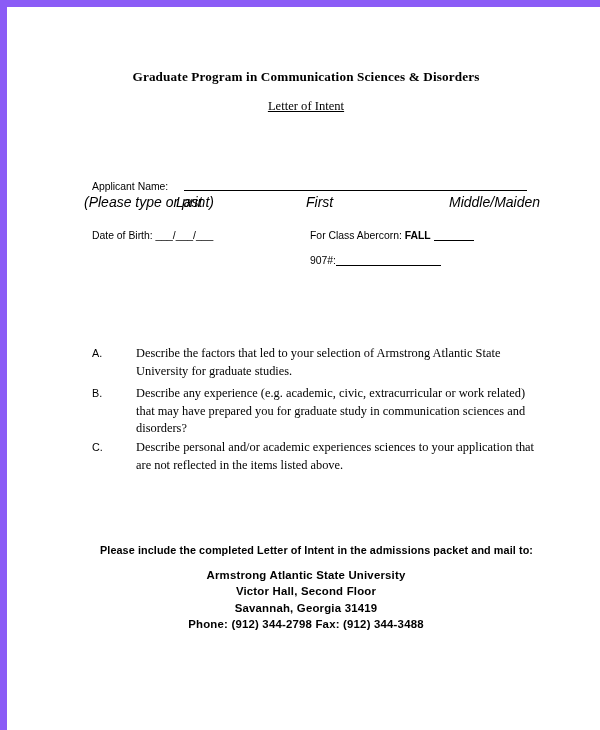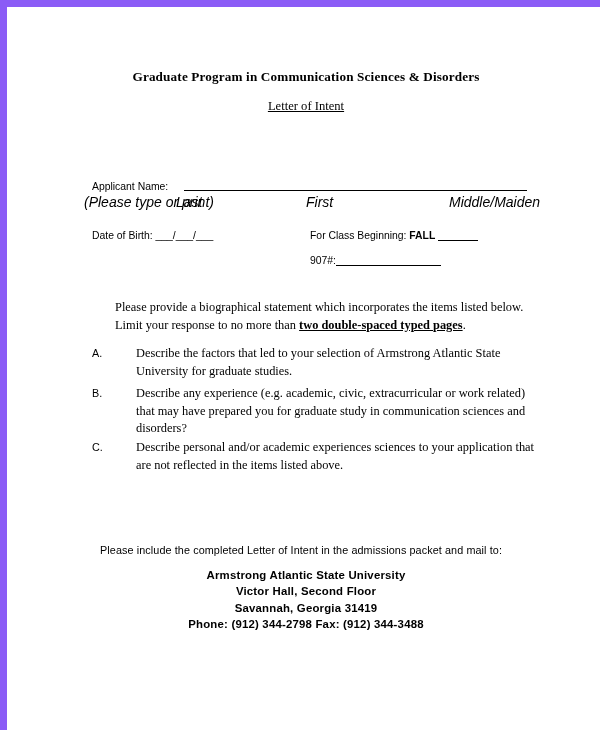--- a/index.html
+++ b/index.html
@@ -172,21 +172,21 @@
   #item-a { top: 338px; }
   #item-b { top: 378px; }
   #item-c { top: 432px; }
 
   
   .footer-lead {
     position: absolute;
     left: 93px;
     top: 537px;
     font-family: "Liberation Sans", sans-serif;
-    font-weight: normal;
+    font-weight: bold;
     font-size: 10.8px;
     white-space: nowrap;
     letter-spacing: 0.1px;
   }
   .footer-address {
     position: absolute;
     left: 0;
     right: 0;
     top: 560px;
     text-align: center;
@@ -220,34 +220,31 @@
       <span class="sf sf-first">First</span>
       <span class="sf sf-middle">Middle/Maiden</span>
     </div>
 
     <div class="dob-row">
       <span>Date of Birth:</span>
       <span>___/___/___</span>
     </div>
 
     <div class="class-row">
-      <span>For Class Beginning:</span>
+      <span>For Class Abercorn:</span>
       <b>FALL</b>
       <span class="blank-ul blank-md"></span>
     </div>
 
     <div class="id-row">
       <span>907#:</span><span class="blank-ul blank-lg"></span>
     </div>
 
   </div>
 
-  <div class="instructions">
-    <span>Please provide a biographical statement which incorporates the items listed below.  Limit your response to no more than </span><span class="emph">two double-spaced typed pages</span><span>.</span>
-  </div>
 
   <div class="item" id="item-a">
     <span class="marker">A.</span>
     <div class="body">Describe the factors that led to your selection of Armstrong Atlantic State University for graduate studies.</div>
   </div>
 
   <div class="item" id="item-b">
     <span class="marker">B.</span>
     <div class="body">Describe any experience (e.g. academic, civic, extracurricular or work related) that may have prepared you for graduate study in communication sciences and disorders?</div>
   </div>

